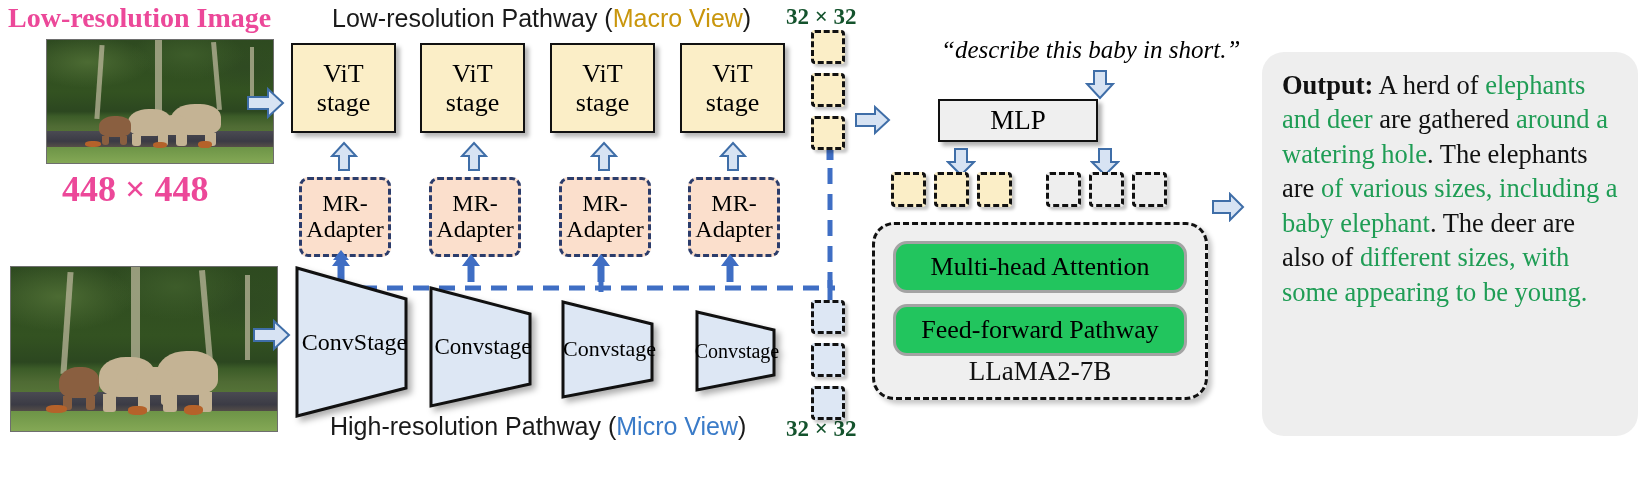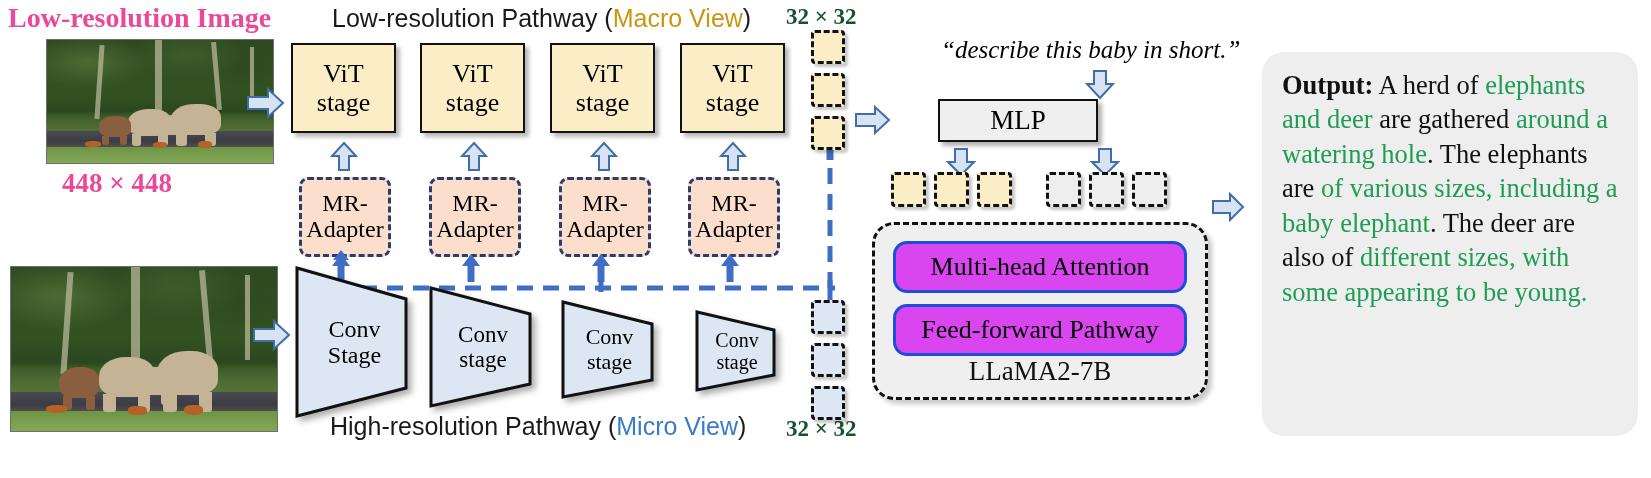--- a/index.html
+++ b/index.html
@@ -77,21 +77,21 @@
     display: flex; flex-direction: column; align-items: center; justify-content: center;
     font-size: 24px; color: #000; line-height: 1.08;
   }
   .conv-shape {
     position: absolute;
     filter: drop-shadow(4px 4px 3px rgba(0,0,0,.32));
   }
   .conv-shape svg { display: block; overflow: visible; }
   .conv-text {
     position: absolute; inset: 0;
-    display: flex; flex-direction: column; align-items: center; justify-content: center;
+    display: flex; flex-direction: row; align-items: center; justify-content: center;
     font-size: 24px; color: #000; line-height: 1.1; pointer-events: none;
   }
   .plain-box {
     background: #efefef; border: 2.5px solid #111;
     box-shadow: 4px 4px 4px rgba(0,0,0,.3);
     font-size: 27px; color: #000;
   }
   .tok {
     position: absolute; border: 3px dashed #111; border-radius: 4px;
     box-shadow: 3px 3px 3px rgba(0,0,0,.22);
@@ -101,21 +101,21 @@
   .tok.blue   { background: #dde7f4; }
 
   .llama-wrap {
     position: absolute;
     background: #efefef; border: 3px dashed #111;
     border-radius: 22px;
     box-shadow: 4px 4px 5px rgba(0,0,0,.22);
     display: flex; flex-direction: column; align-items: center;
   }
   .llama-inner {
-    background: #d946ef; border: 3px solid #1d4ed8; border-radius: 14px;
+    background: #22c55e; border: 3px solid #a3a3a3; border-radius: 14px;
     font-size: 26px; color: #000;
     display: flex; align-items: center; justify-content: center;
   }
   .llama-name { font-size: 27px; color: #111; }
 
   .output-panel {
     position: absolute; background: #eeeeee; border-radius: 22px;
     padding: 16px 18px 14px 20px;
     font-size: 26.5px; line-height: 1.30; color: #111;
   }
@@ -163,21 +163,21 @@
     </div>
     <div class="ele dark" style="left:23%; top:62%; width:14%; height:17%;">
       <div class="leg" style="left:10%;"></div>
         <div class="leg" style="right:10%;"></div>
     </div>
     <div class="deer" style="left:17%; top:82%; width:7%; height:5%;"></div>
     <div class="deer" style="left:47%; top:83%; width:6%; height:5%;"></div>
     <div class="deer" style="left:67%; top:82%; width:6%; height:6%;"></div>
   </div>
 
-  <div class="abs hdr-bold" style="left:62px; top:168px; font-size:27px;">448 × 448</div>
+  <div class="abs hdr-bold" style="left:62px; top:168px; font-size:36px;">448 × 448</div>
 
   <div class="blockarrow" style="left:246px; top:86px;">
     <svg width="40" height="34" viewBox="0 0 40 34">
       <path d="M2 11 H22 V3 L37 17 L22 31 V23 H2 Z" fill="#d7e3f3" stroke="#3f6ea8" stroke-width="2"></path>
     </svg>
   </div>
 
 
   <div class="photo" style="left:10px; top:266px; width:268px; height:166px;">
     <div class="sky"></div>

